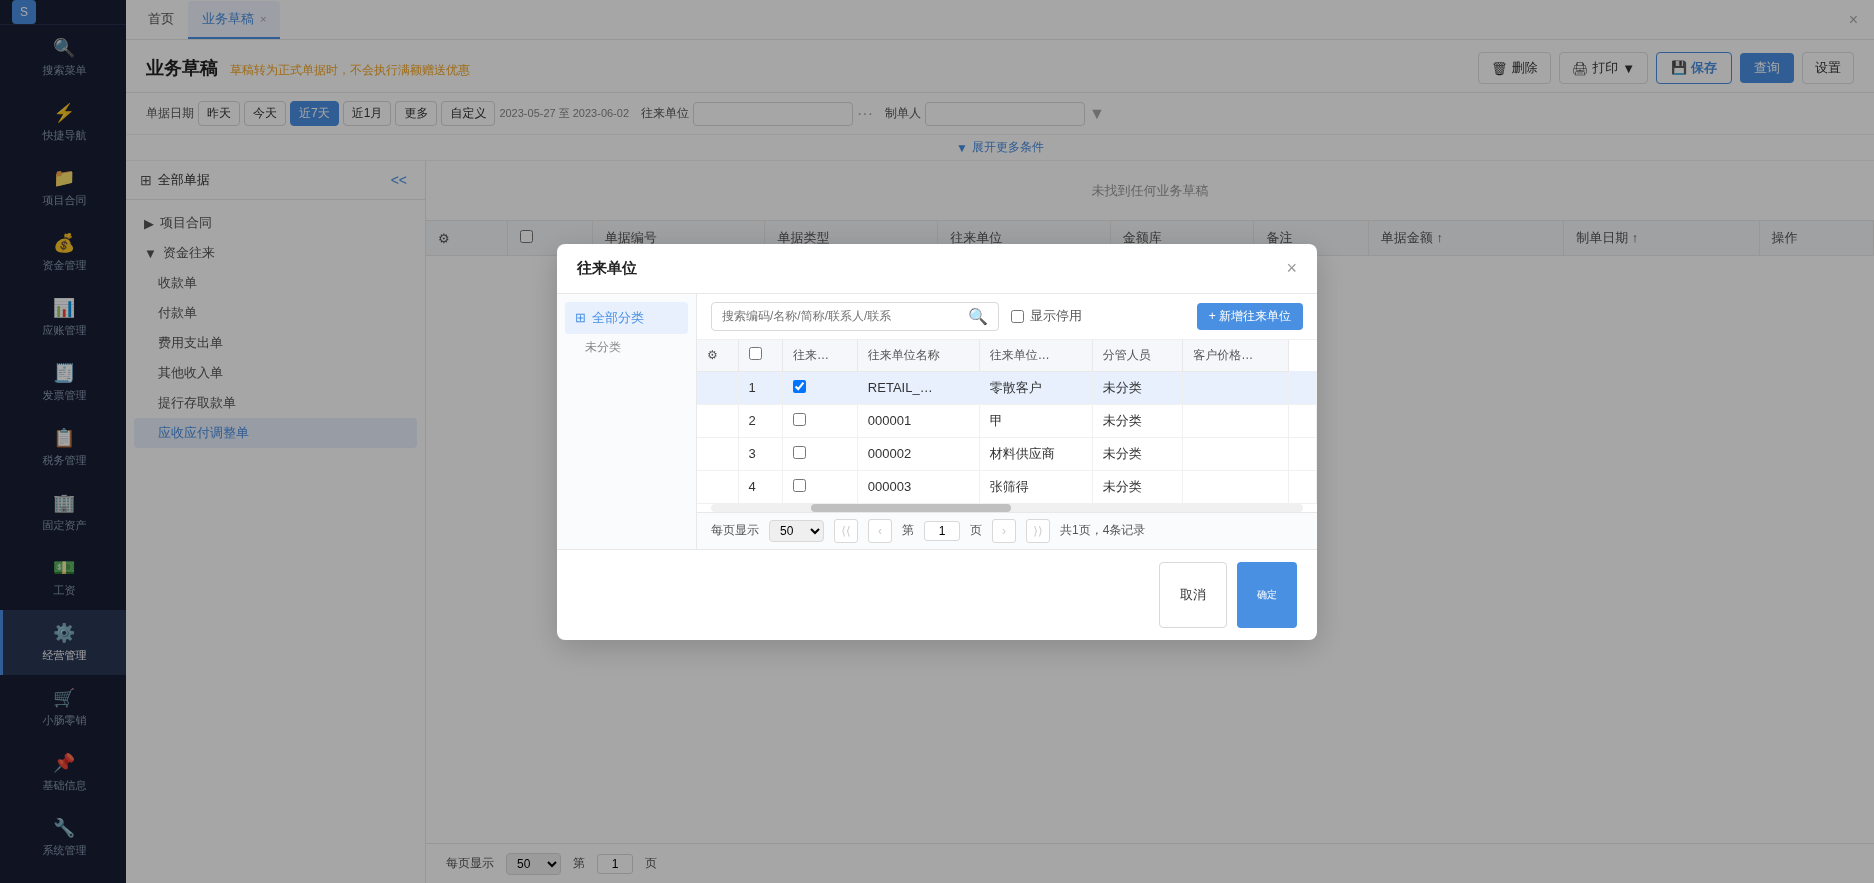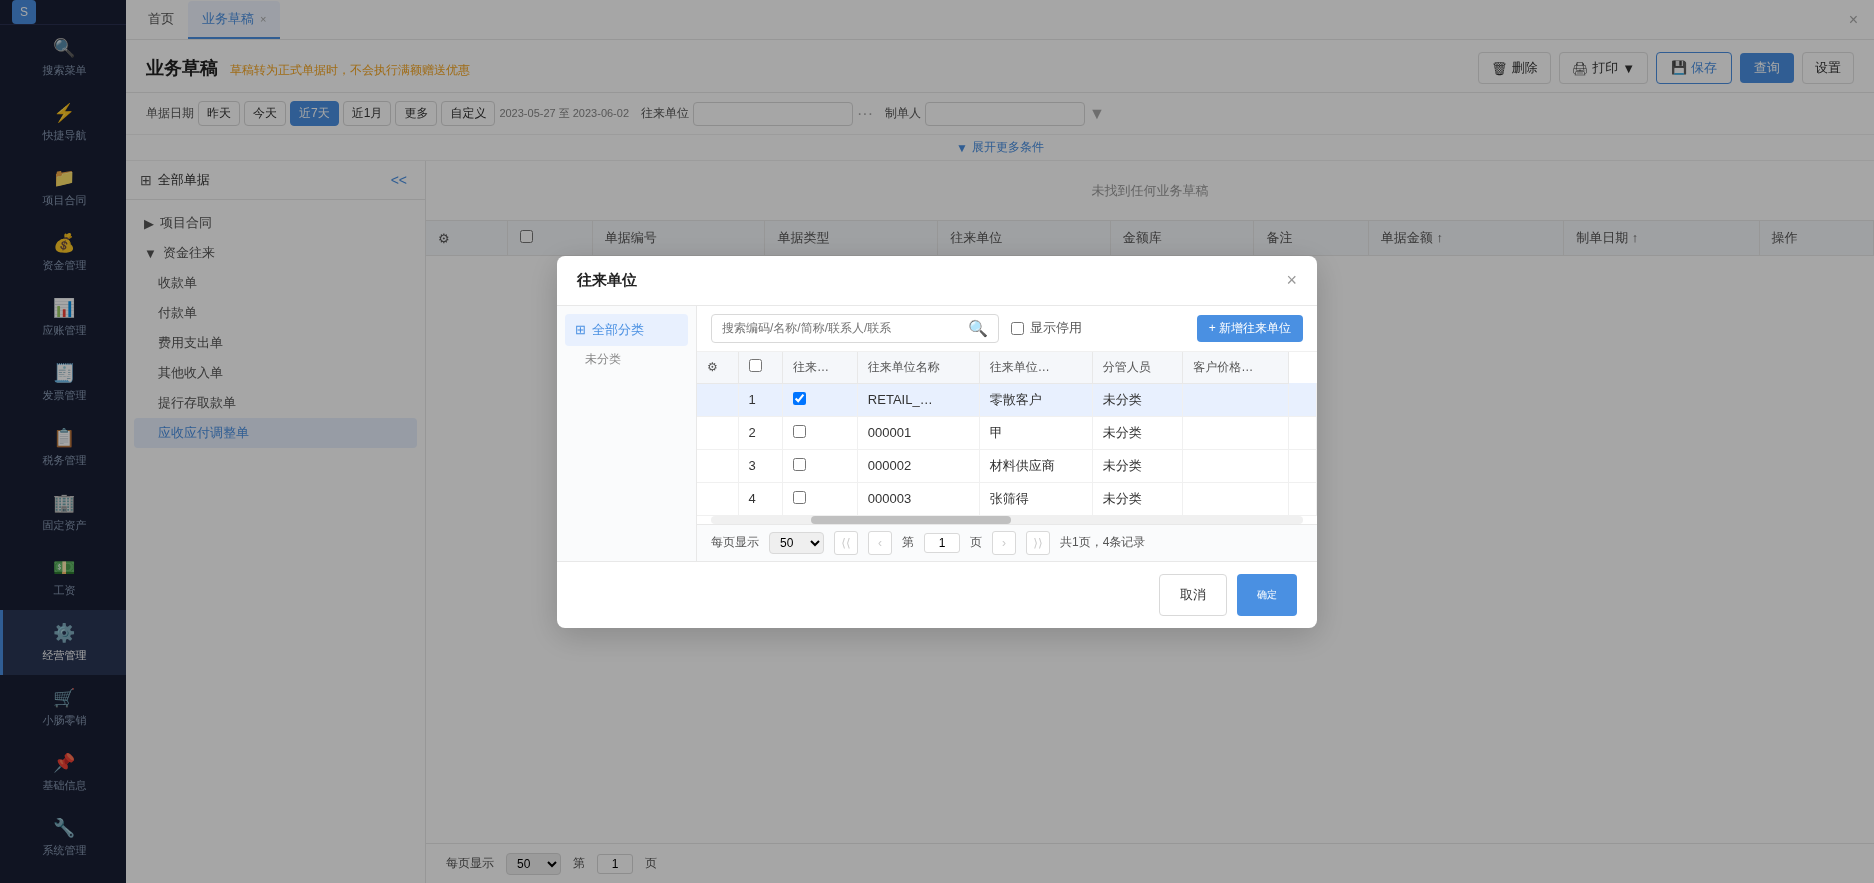--- a/index.html
+++ b/index.html
@@ -149,20 +149,21 @@
       cursor: pointer;
     }
     .btn-outline {
       background: #fff;
       color: #4a90e2;
       border: 1px solid #4a90e2;
       padding: 6px 14px;
       border-radius: 4px;
       font-size: 13px;
       cursor: pointer;
+      font-weight: bold;
     }
 
     
     .filter-row {
       background: #fff;
       padding: 8px 20px;
       display: flex;
       flex-wrap: wrap;
       gap: 12px;
       align-items: center;
@@ -476,21 +477,21 @@
       padding: 2px 4px;
     }
     .modal-actions {
       display: flex;
       justify-content: flex-end;
       gap: 10px;
       padding: 12px 20px;
       border-top: 1px solid #e8e8e8;
     }
     .btn-cancel {
-      padding: 11px 20px;
+      padding: 23px 20px;
       border: 1px solid #d9d9d9;
       border-radius: 4px;
       background: #fff;
       color: #333;
       font-size: 13px;
       cursor: pointer;
     }
     .btn-confirm {
       padding: 7px 20px;
       border: none;

